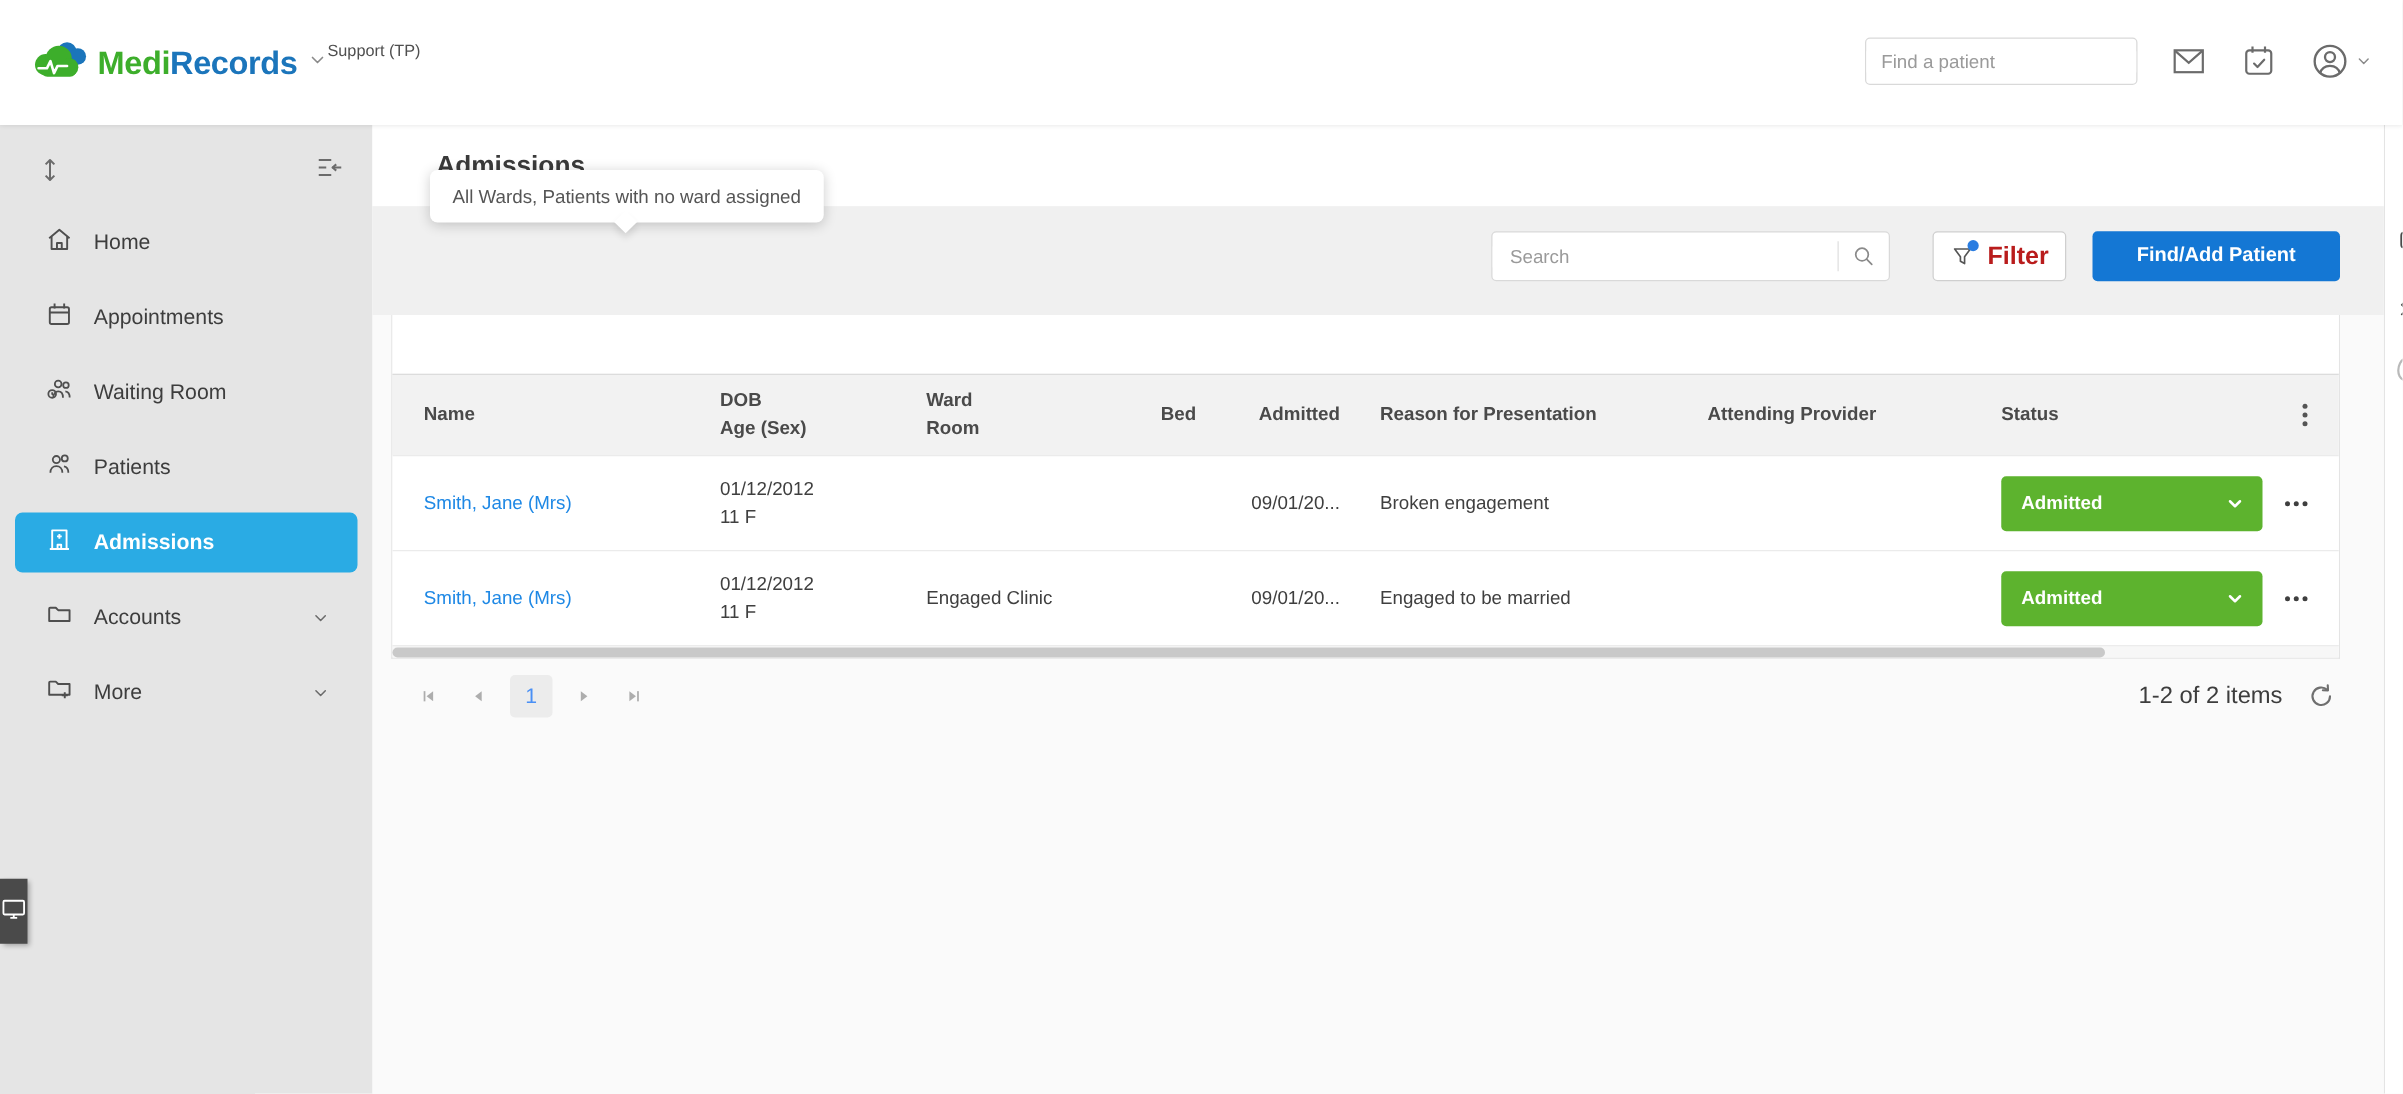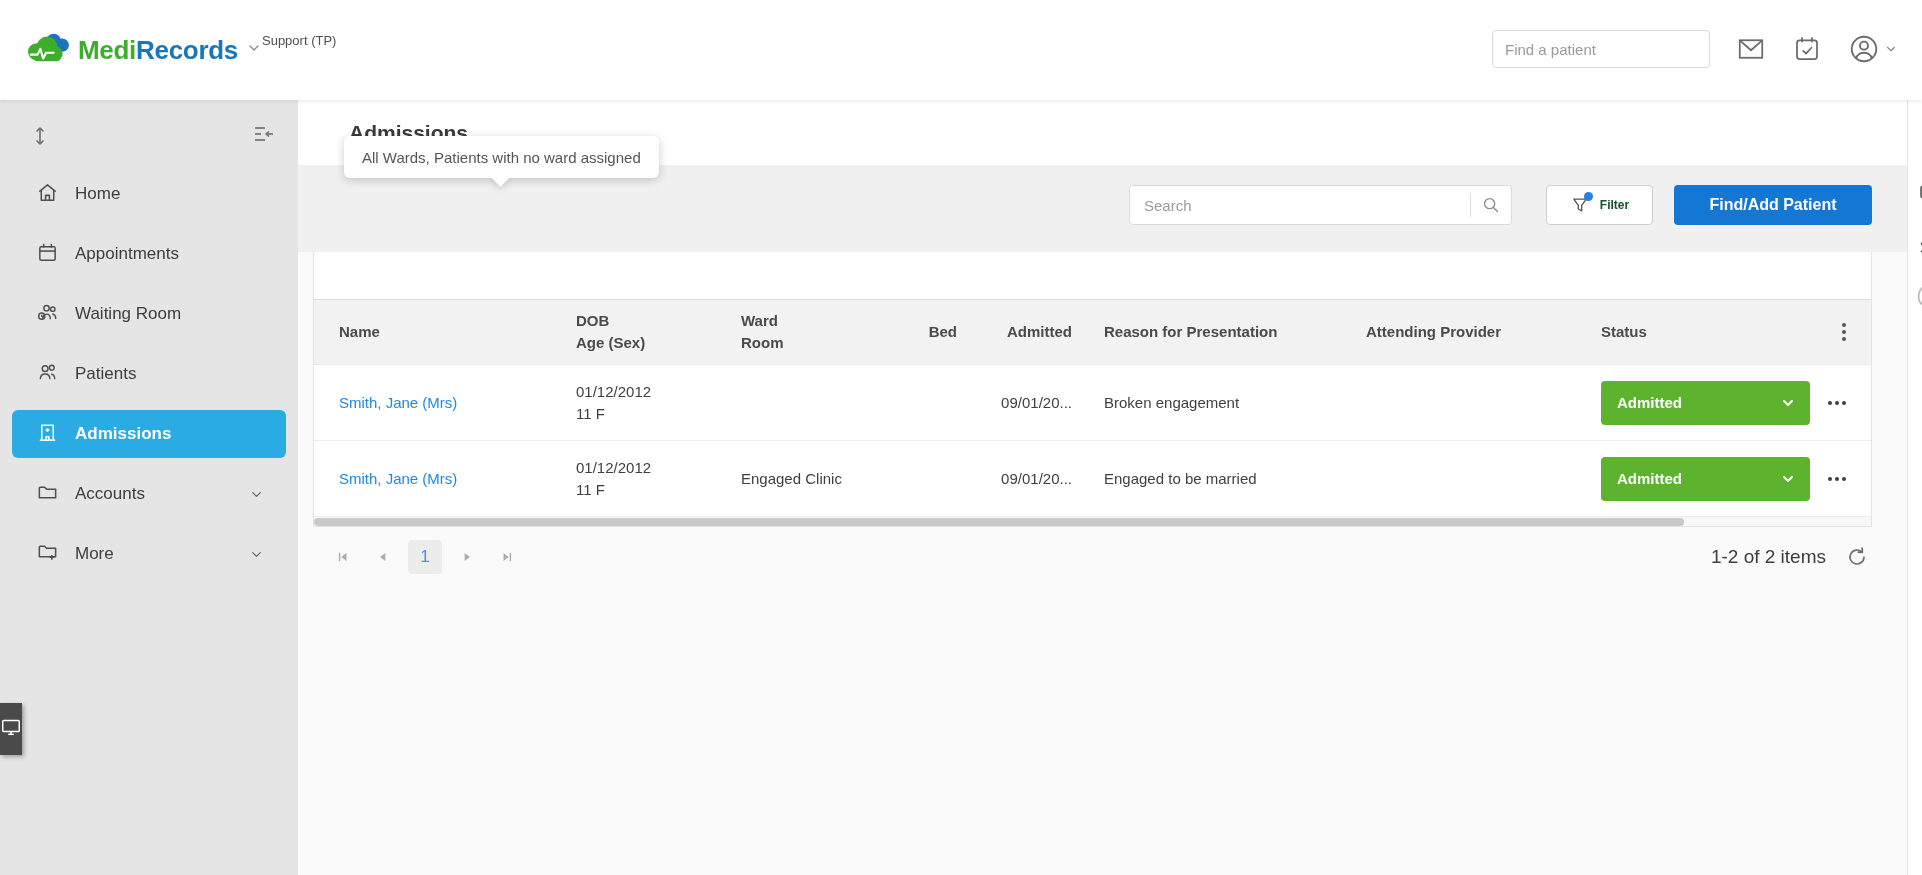--- a/index.html
+++ b/index.html
@@ -48,29 +48,29 @@
     border-radius:6px; box-shadow:0 2px 10px rgba(0,0,0,.20); height:42px;
     display:flex; align-items:center; padding:0 18px; font-size:15px; color:#555; }
   .tooltip-caret { position:absolute; left:150px; bottom:-6px; width:13px; height:13px;
     background:#fff; transform:rotate(45deg); box-shadow:3px 3px 6px rgba(0,0,0,.10); }
   .filter-band { height:87px; background:#f0f0f0; position:relative; }
   .ward-select { position:absolute; left:30px; top:21px; width:379px; height:40px;
     background:#fff; border:1px solid #cfcfcf; border-radius:4px; display:flex;
     align-items:center; padding:0 16px; cursor:pointer; }
   .ward-select .ws-label { flex:1; font-size:15px; font-weight:700; color:#3f3f3f; }
   .band-right { position:absolute; right:35px; top:20px; display:flex; align-items:center; }
-  .search-box { width:383px; height:40px; background:#fff; border:1px solid #d9d9d9;
+  .search-box { width:319px; height:40px; background:#fff; border:1px solid #d9d9d9;
     border-radius:4px; display:flex; align-items:center; overflow:hidden; margin-right:34px; }
   .search-box input { flex:1; border:none; outline:none; font-size:15px; padding:0 14px;
     color:#444; font-family:"Liberation Sans", sans-serif; }
   .search-box input::placeholder { color:#9a9a9a; }
   .filter-btn { width:107px; height:40px; background:#fff; border:1px solid #cfcfcf;
     border-radius:4px; display:flex; align-items:center; justify-content:center; gap:10px;
     cursor:pointer; margin-right:21px; }
-  .filter-btn .fb-label { font-size:12px; font-weight:700; color:#14532d; }
+  .filter-btn .fb-label { font-size:20px; font-weight:700; color:#b91c1c; }
   .funnel-wrap { position:relative; display:flex; }
   .funnel-dot { position:absolute; right:-3px; top:-3px; width:9px; height:9px;
     border-radius:50%; background:#2a7de1; }
   .primary-btn { width:198px; height:40px; background:#1477d4; border:none; border-radius:4px;
     color:#fff; font-size:16px; font-weight:700; cursor:pointer;
     font-family:"Liberation Sans", sans-serif; }
 
   
   .card { margin:0 35px 0 15px; background:#fff; border:1px solid #e4e4e4; border-top:none; }
   .card-pad-top { height:47px; background:#fff; }

